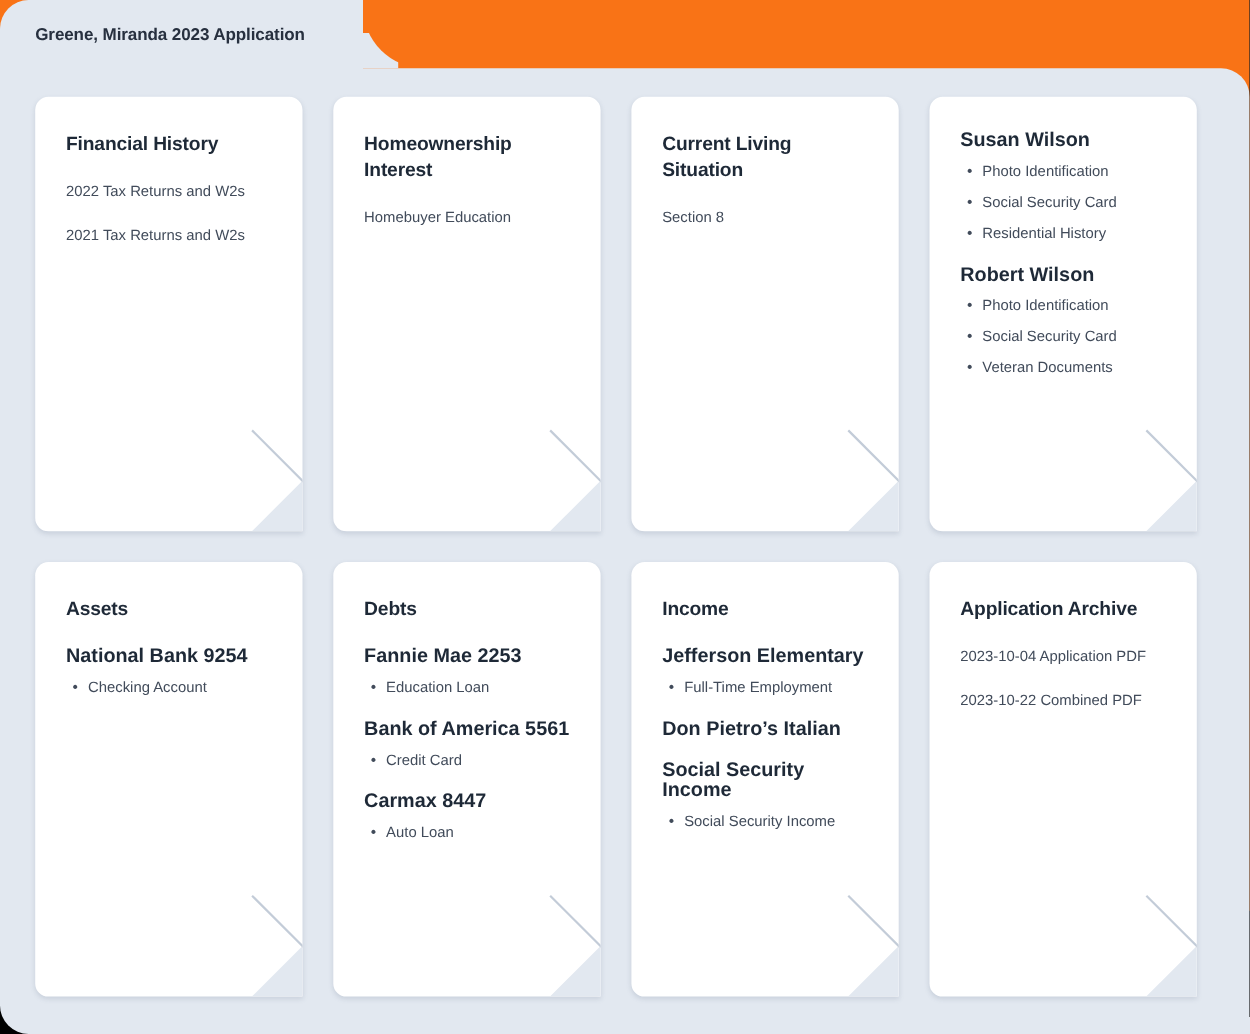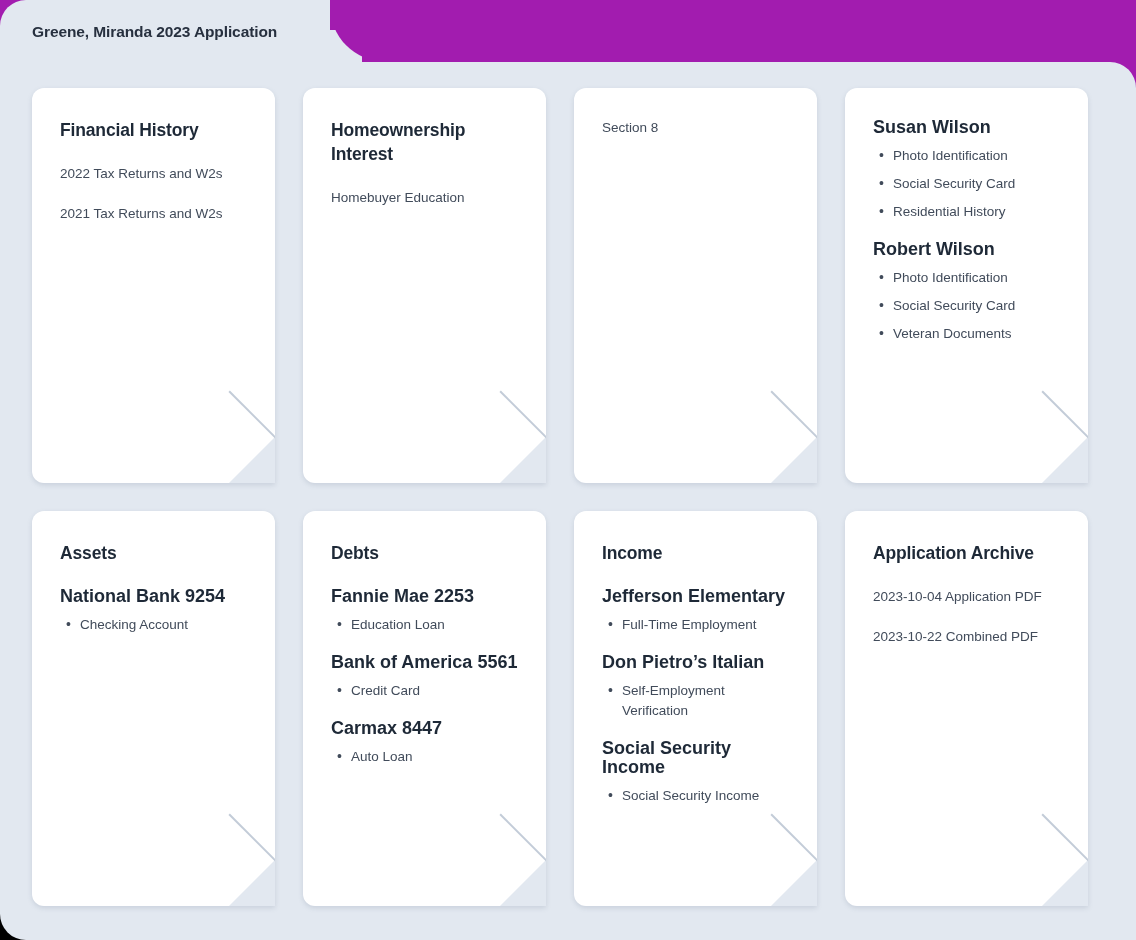--- a/index.html
+++ b/index.html
@@ -12,21 +12,21 @@
     height: 940px;
     font-family: "Liberation Sans", sans-serif;
     overflow: hidden;
   }
 
   
   #page {
     position: relative;
     width: 1136px;
     height: 828px;
-    background: #a21caf;
+    background: #f97316;
   }
 
   
   .panel-body {
     position: absolute;
     left: 0;
     top: 62px;
     width: 1136px;
     height: 878px;
     background: #e2e8f0;
@@ -193,20 +193,21 @@
       <div class="card">
         <div class="card-title">Financial History</div>
         <div class="entry">2022 Tax Returns and W2s</div>
         <div class="entry">2021 Tax Returns and W2s</div>
       </div>
       <div class="card">
         <div class="card-title">Homeownership Interest</div>
         <div class="entry">Homebuyer Education</div>
       </div>
       <div class="card">
+        <div class="card-title">Current Living Situation</div>
         <div class="entry">Section 8</div>
       </div>
       <div class="card">
         <div class="group">
           <div class="group-name">Susan Wilson</div>
           <ul class="group-items">
             <li>Photo Identification</li>
             <li>Social Security Card</li>
             <li>Residential History</li>
           </ul>
@@ -253,23 +254,20 @@
       <div class="card">
         <div class="card-title">Income</div>
         <div class="group">
           <div class="group-name">Jefferson Elementary</div>
           <ul class="group-items">
             <li>Full-Time Employment</li>
           </ul>
         </div>
         <div class="group">
           <div class="group-name">Don Pietro’s Italian</div>
-          <ul class="group-items">
-            <li>Self-Employment Verification</li>
-          </ul>
         </div>
         <div class="group">
           <div class="group-name">Social Security Income</div>
           <ul class="group-items">
             <li>Social Security Income</li>
           </ul>
         </div>
       </div>
       <div class="card">
         <div class="card-title">Application Archive</div>

